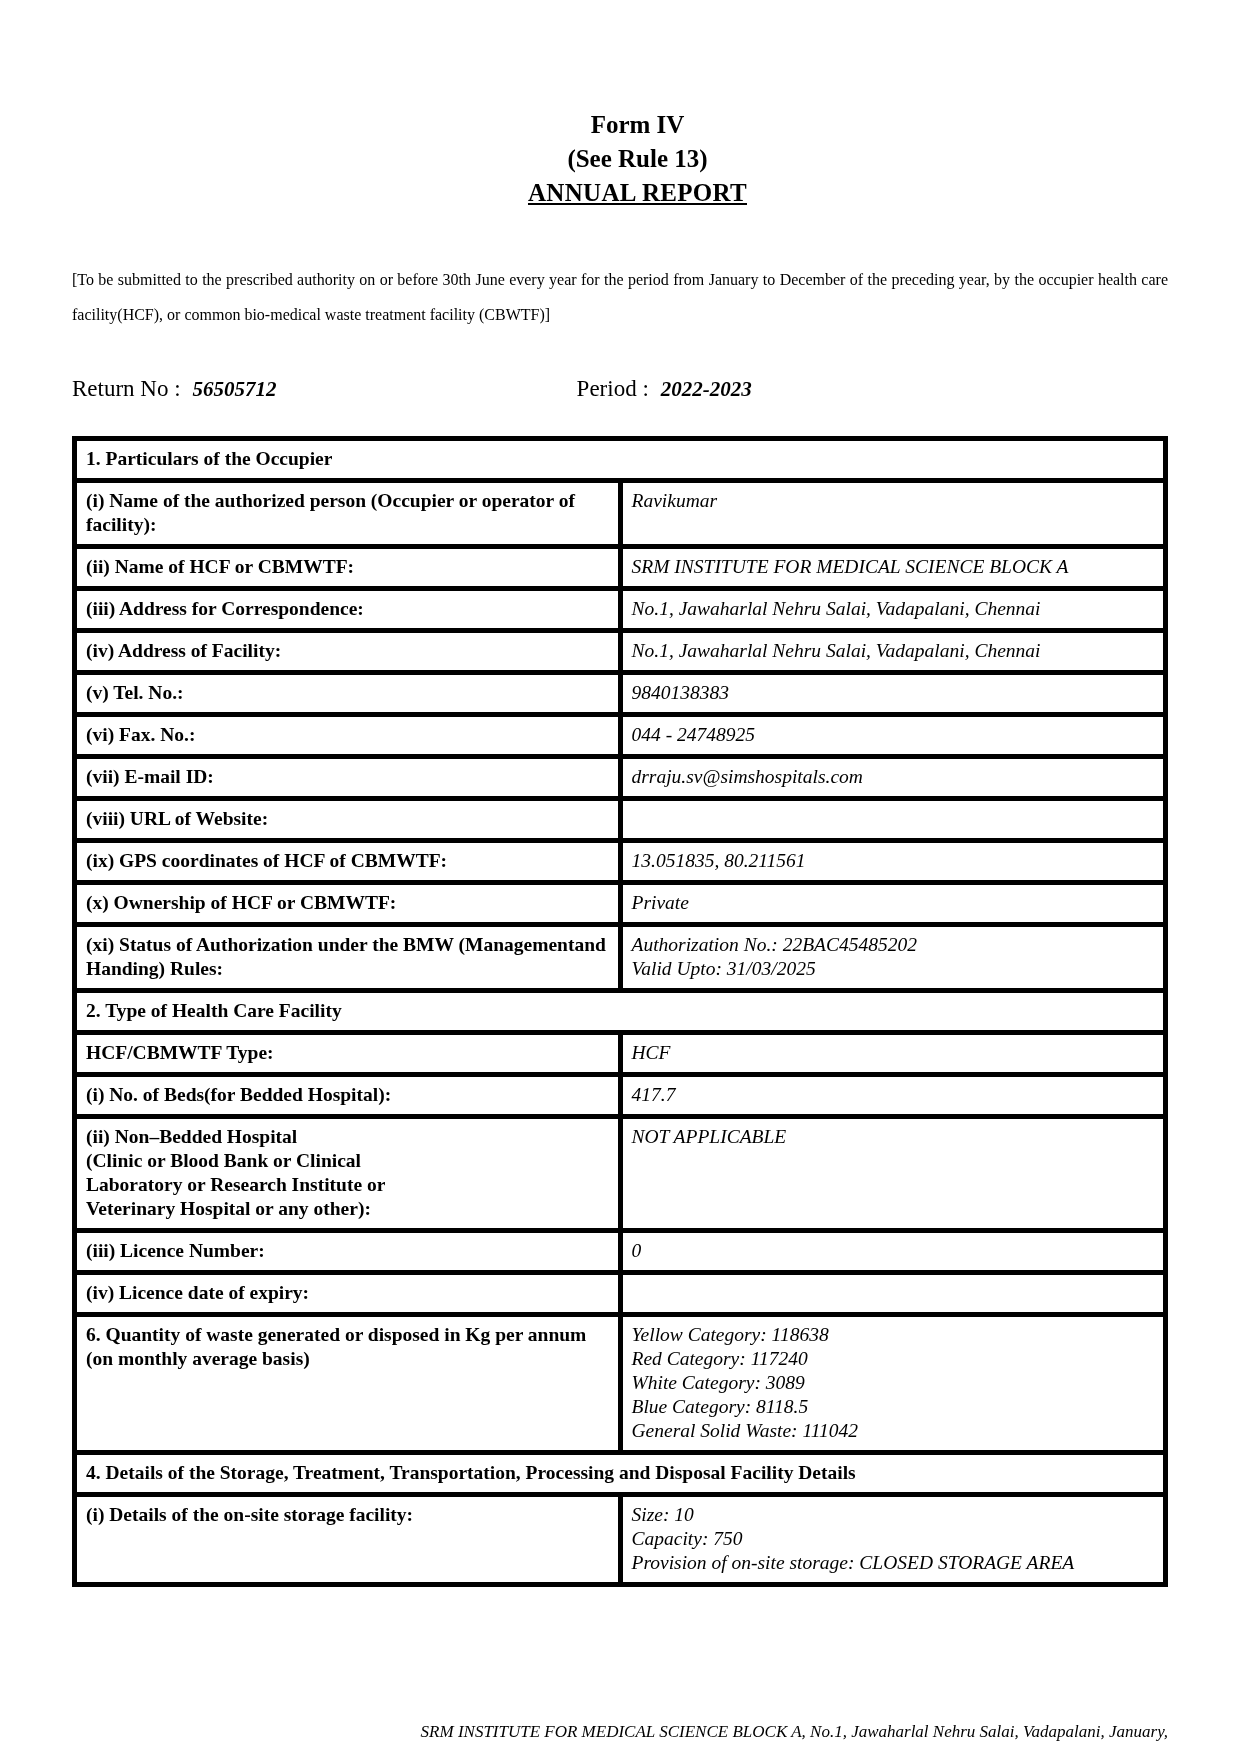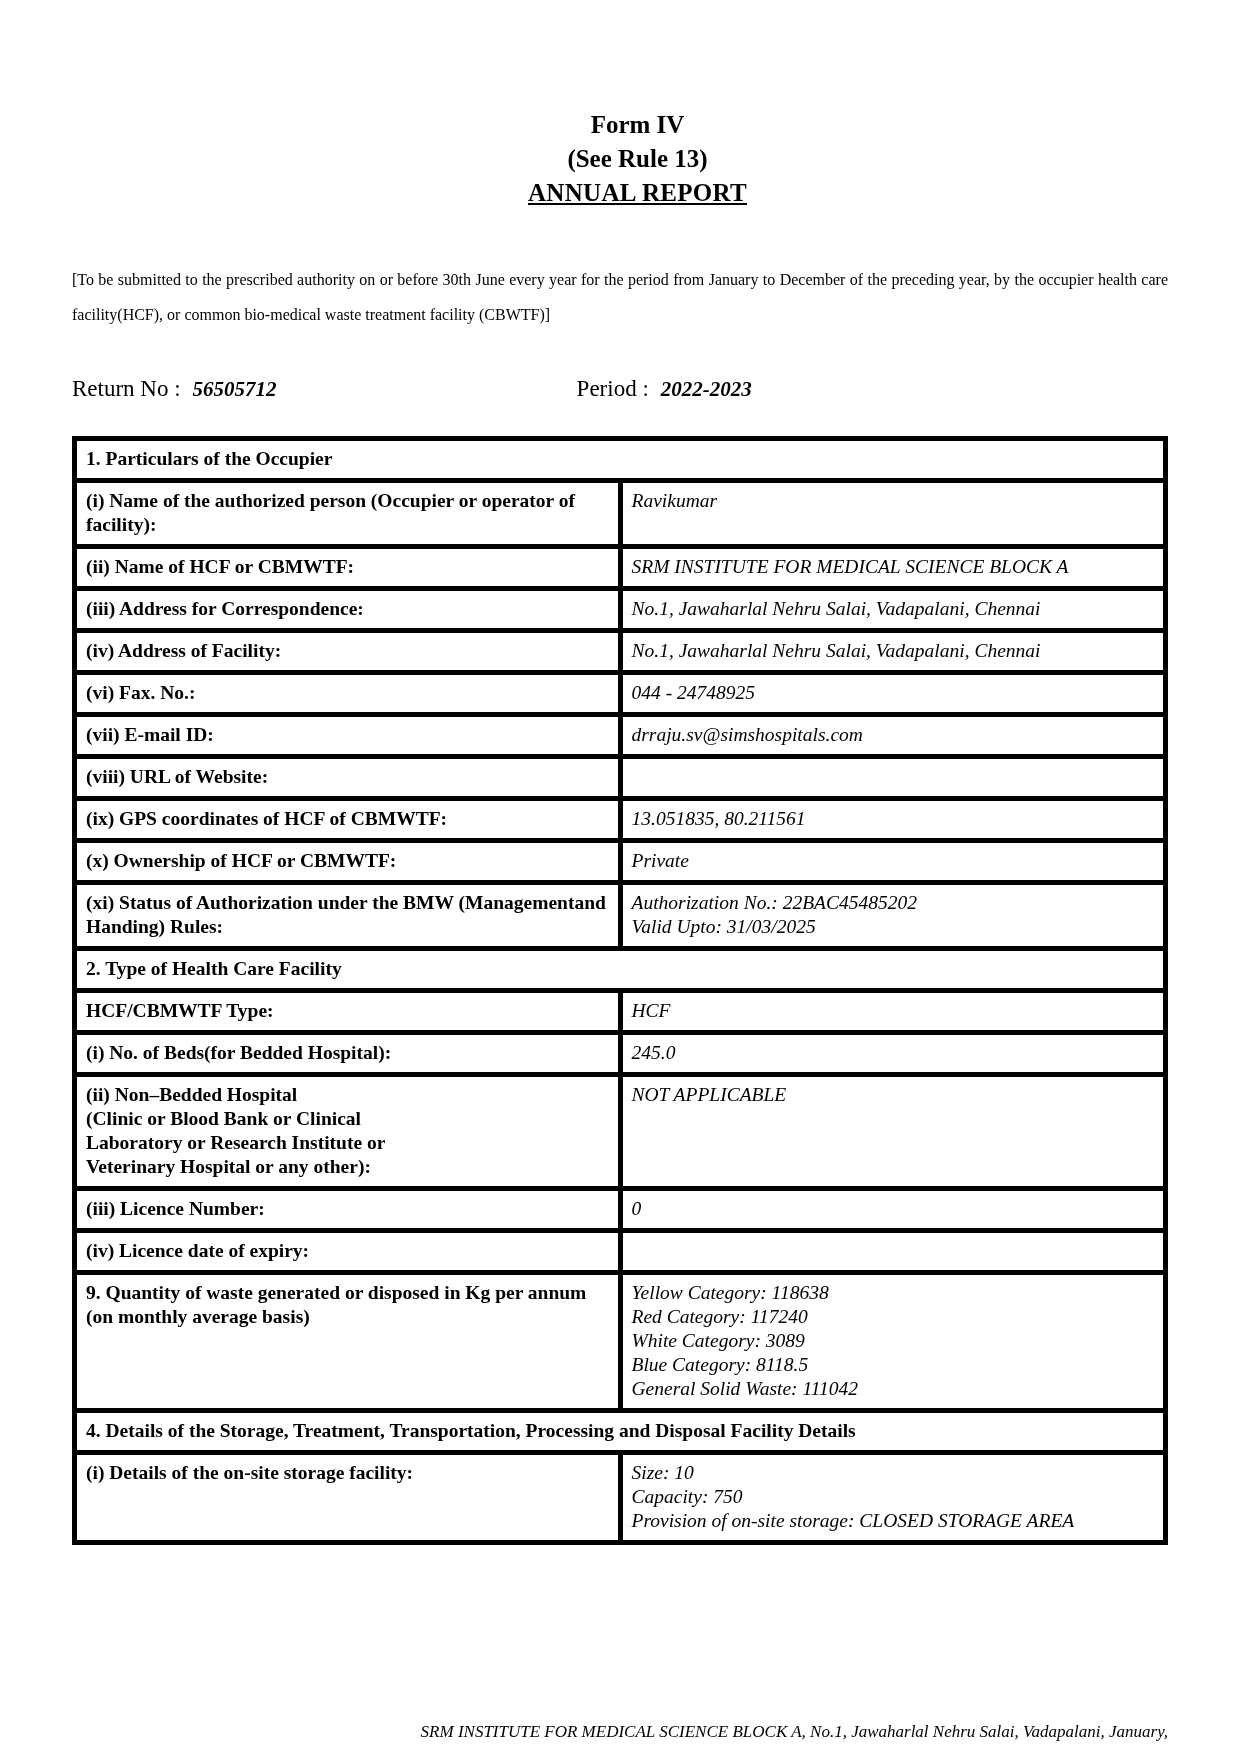--- a/index.html
+++ b/index.html
@@ -138,20 +138,24 @@
         </tr>
         <tr>
           <td class="label multi">(iii) Address for Correspondence:</td>
           <td class="value multi">No.1, Jawaharlal Nehru Salai, Vadapalani, Chennai</td>
         </tr>
         <tr>
           <td class="label multi">(iv) Address of Facility:</td>
           <td class="value multi">No.1, Jawaharlal Nehru Salai, Vadapalani, Chennai</td>
         </tr>
         <tr>
+          <td class="label multi">(v) Tel. No.:</td>
+          <td class="value multi">9840138383</td>
+        </tr>
+        <tr>
           <td class="label multi">(vi) Fax. No.:</td>
           <td class="value multi">044 - 24748925</td>
         </tr>
         <tr>
           <td class="label multi">(vii) E-mail ID:</td>
           <td class="value multi">drraju.sv@simshospitals.com</td>
         </tr>
         <tr>
           <td class="label multi">(viii) URL of Website:</td>
           <td class="value multi"></td>
@@ -171,39 +175,39 @@
         </tr>
         <tr>
           <td class="section multi" colspan="2">2. Type of Health Care Facility</td>
         </tr>
         <tr>
           <td class="label multi">HCF/CBMWTF Type:</td>
           <td class="value multi">HCF</td>
         </tr>
         <tr>
           <td class="label multi">(i) No. of Beds(for Bedded Hospital):</td>
-          <td class="value multi">245.0</td>
+          <td class="value multi">417.7</td>
         </tr>
         <tr>
           <td class="label multi">(ii) Non–Bedded Hospital
 (Clinic or Blood Bank or Clinical
 Laboratory or Research Institute or
 Veterinary Hospital or any other):</td>
           <td class="value multi">NOT APPLICABLE</td>
         </tr>
         <tr>
           <td class="label multi">(iii) Licence Number:</td>
           <td class="value multi">0</td>
         </tr>
         <tr>
           <td class="label multi">(iv) Licence date of expiry:</td>
           <td class="value multi"></td>
         </tr>
         <tr>
-          <td class="label multi">9. Quantity of waste generated or disposed in Kg per annum (on monthly average basis)</td>
+          <td class="label multi">6. Quantity of waste generated or disposed in Kg per annum (on monthly average basis)</td>
           <td class="value multi value-indent">Yellow Category: 118638
 Red Category: 117240
 White Category: 3089
 Blue Category: 8118.5
 General Solid Waste: 111042</td>
         </tr>
         <tr>
           <td class="section multi" colspan="2">4. Details of the Storage, Treatment, Transportation, Processing and Disposal Facility Details</td>
         </tr>
         <tr>

